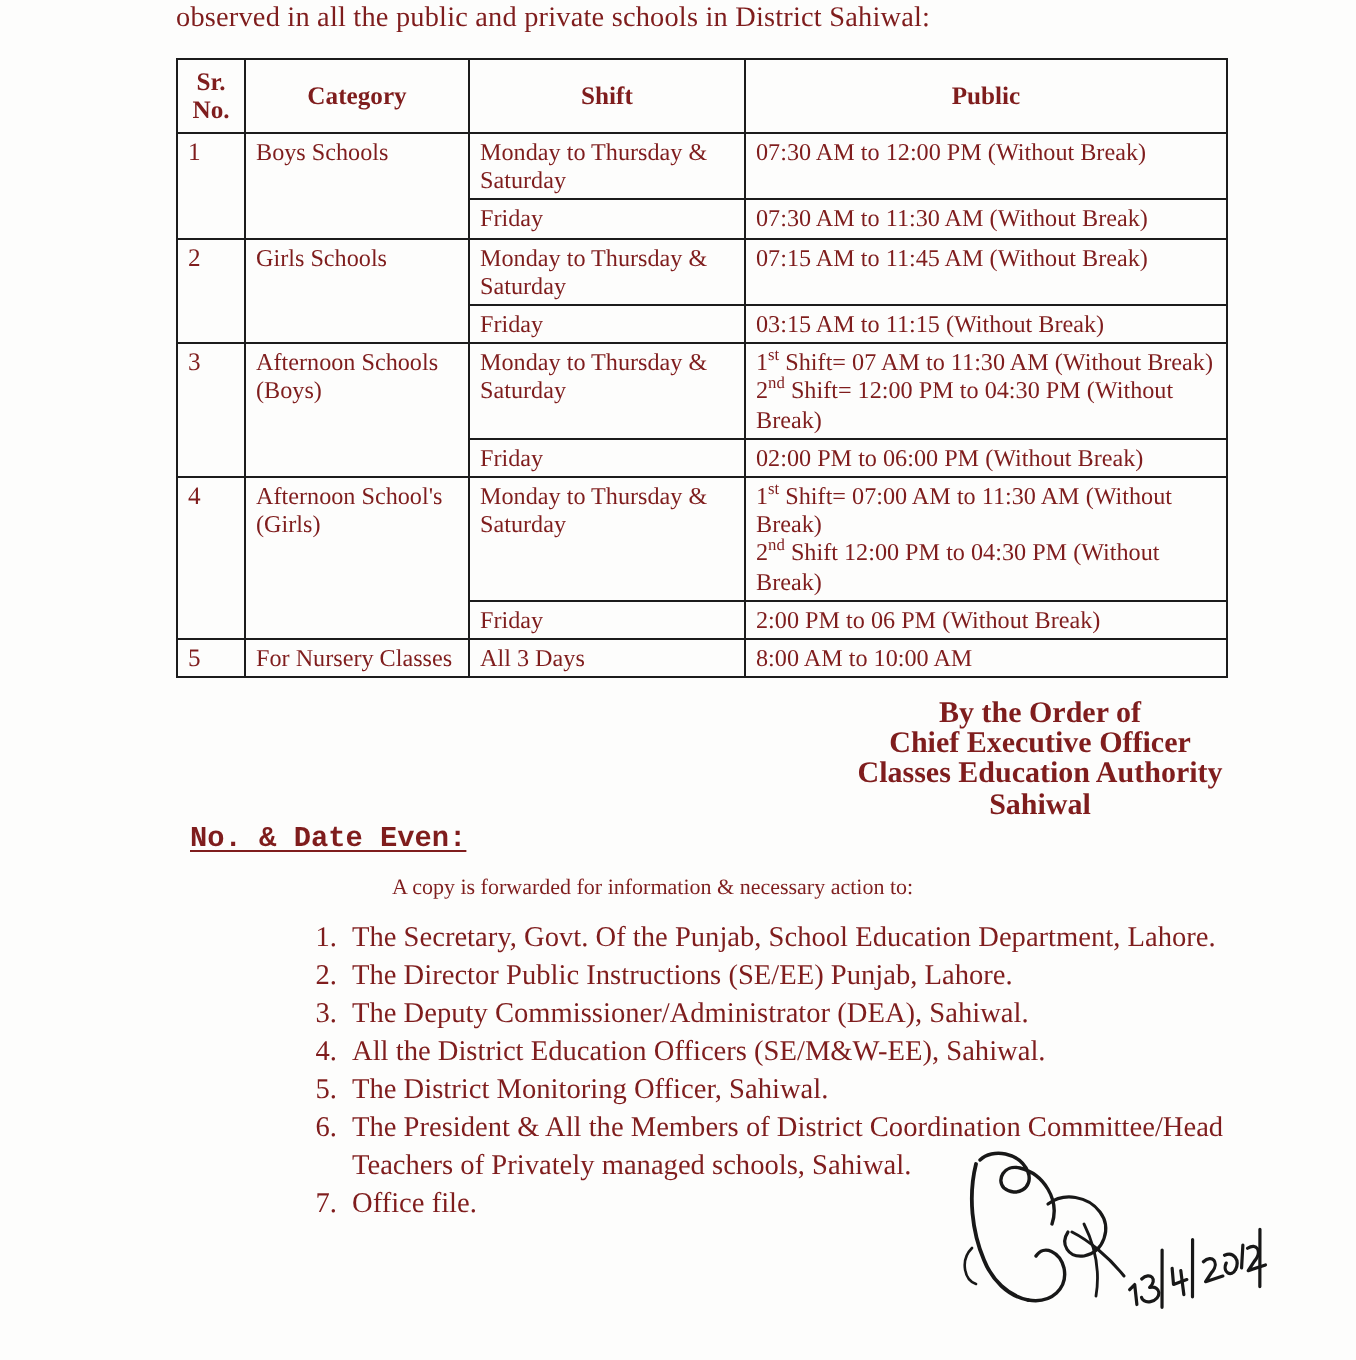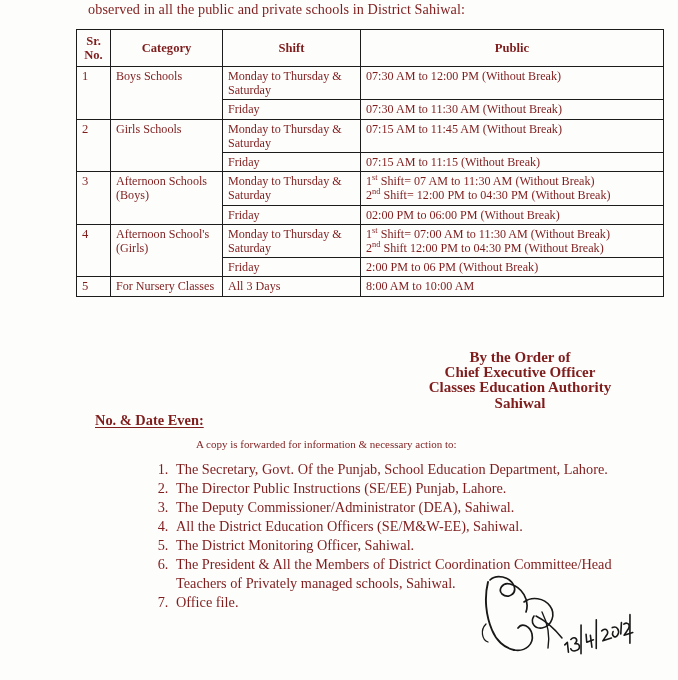--- a/index.html
+++ b/index.html
@@ -25,23 +25,23 @@
     top: 0px;
     width: 540px;
     font-size: 14.2px;
     line-height: 19px;
     letter-spacing: 0.1px;
   }
 
   
   .schedule-wrap {
     position: absolute;
-    left: 76px;
+    left: 88px;
     top: 29px;
-    width: 588px;
+    width: 526px;
   }
   table.schedule {
     width: 100%;
     border-collapse: collapse;
     table-layout: fixed;
     font-size: 12.1px;
     line-height: 14.2px;
   }
   table.schedule th,
   table.schedule td {
@@ -96,20 +96,21 @@
 
   
   .date-even {
     position: absolute;
     left: 95px;
     top: 412px;
     font-weight: bold;
     font-size: 14.4px;
     text-decoration: underline;
     text-underline-offset: 2px;
+    font-family: Liberation Mono, monospace;
   }
   .copy-line {
     position: absolute;
     left: 196px;
     top: 435px;
     font-size: 11px;
     line-height: 19px;
   }
 
   .recipients {
@@ -196,21 +197,21 @@
         </tr>
 
         <tr>
           <td class="sr" rowspan="2">2</td>
           <td class="cat" rowspan="2">Girls Schools</td>
           <td>Monday to Thursday &amp; Saturday</td>
           <td>07:15 AM to 11:45 AM (Without Break)</td>
         </tr>
         <tr>
           <td>Friday</td>
-          <td>07:15 AM to 11:15 (Without Break)</td>
+          <td>03:15 AM to 11:15 (Without Break)</td>
         </tr>
 
         <tr>
           <td class="sr" rowspan="2">3</td>
           <td class="cat" rowspan="2">Afternoon Schools (Boys)</td>
           <td>Monday to Thursday &amp; Saturday</td>
           <td>
             <span>1</span><span class="sup">st</span><span> Shift= 07 AM to 11:30 AM (Without Break)</span><br>
             <span>2</span><span class="sup">nd</span><span> Shift= 12:00 PM to 04:30 PM (Without Break)</span>
           </td>

